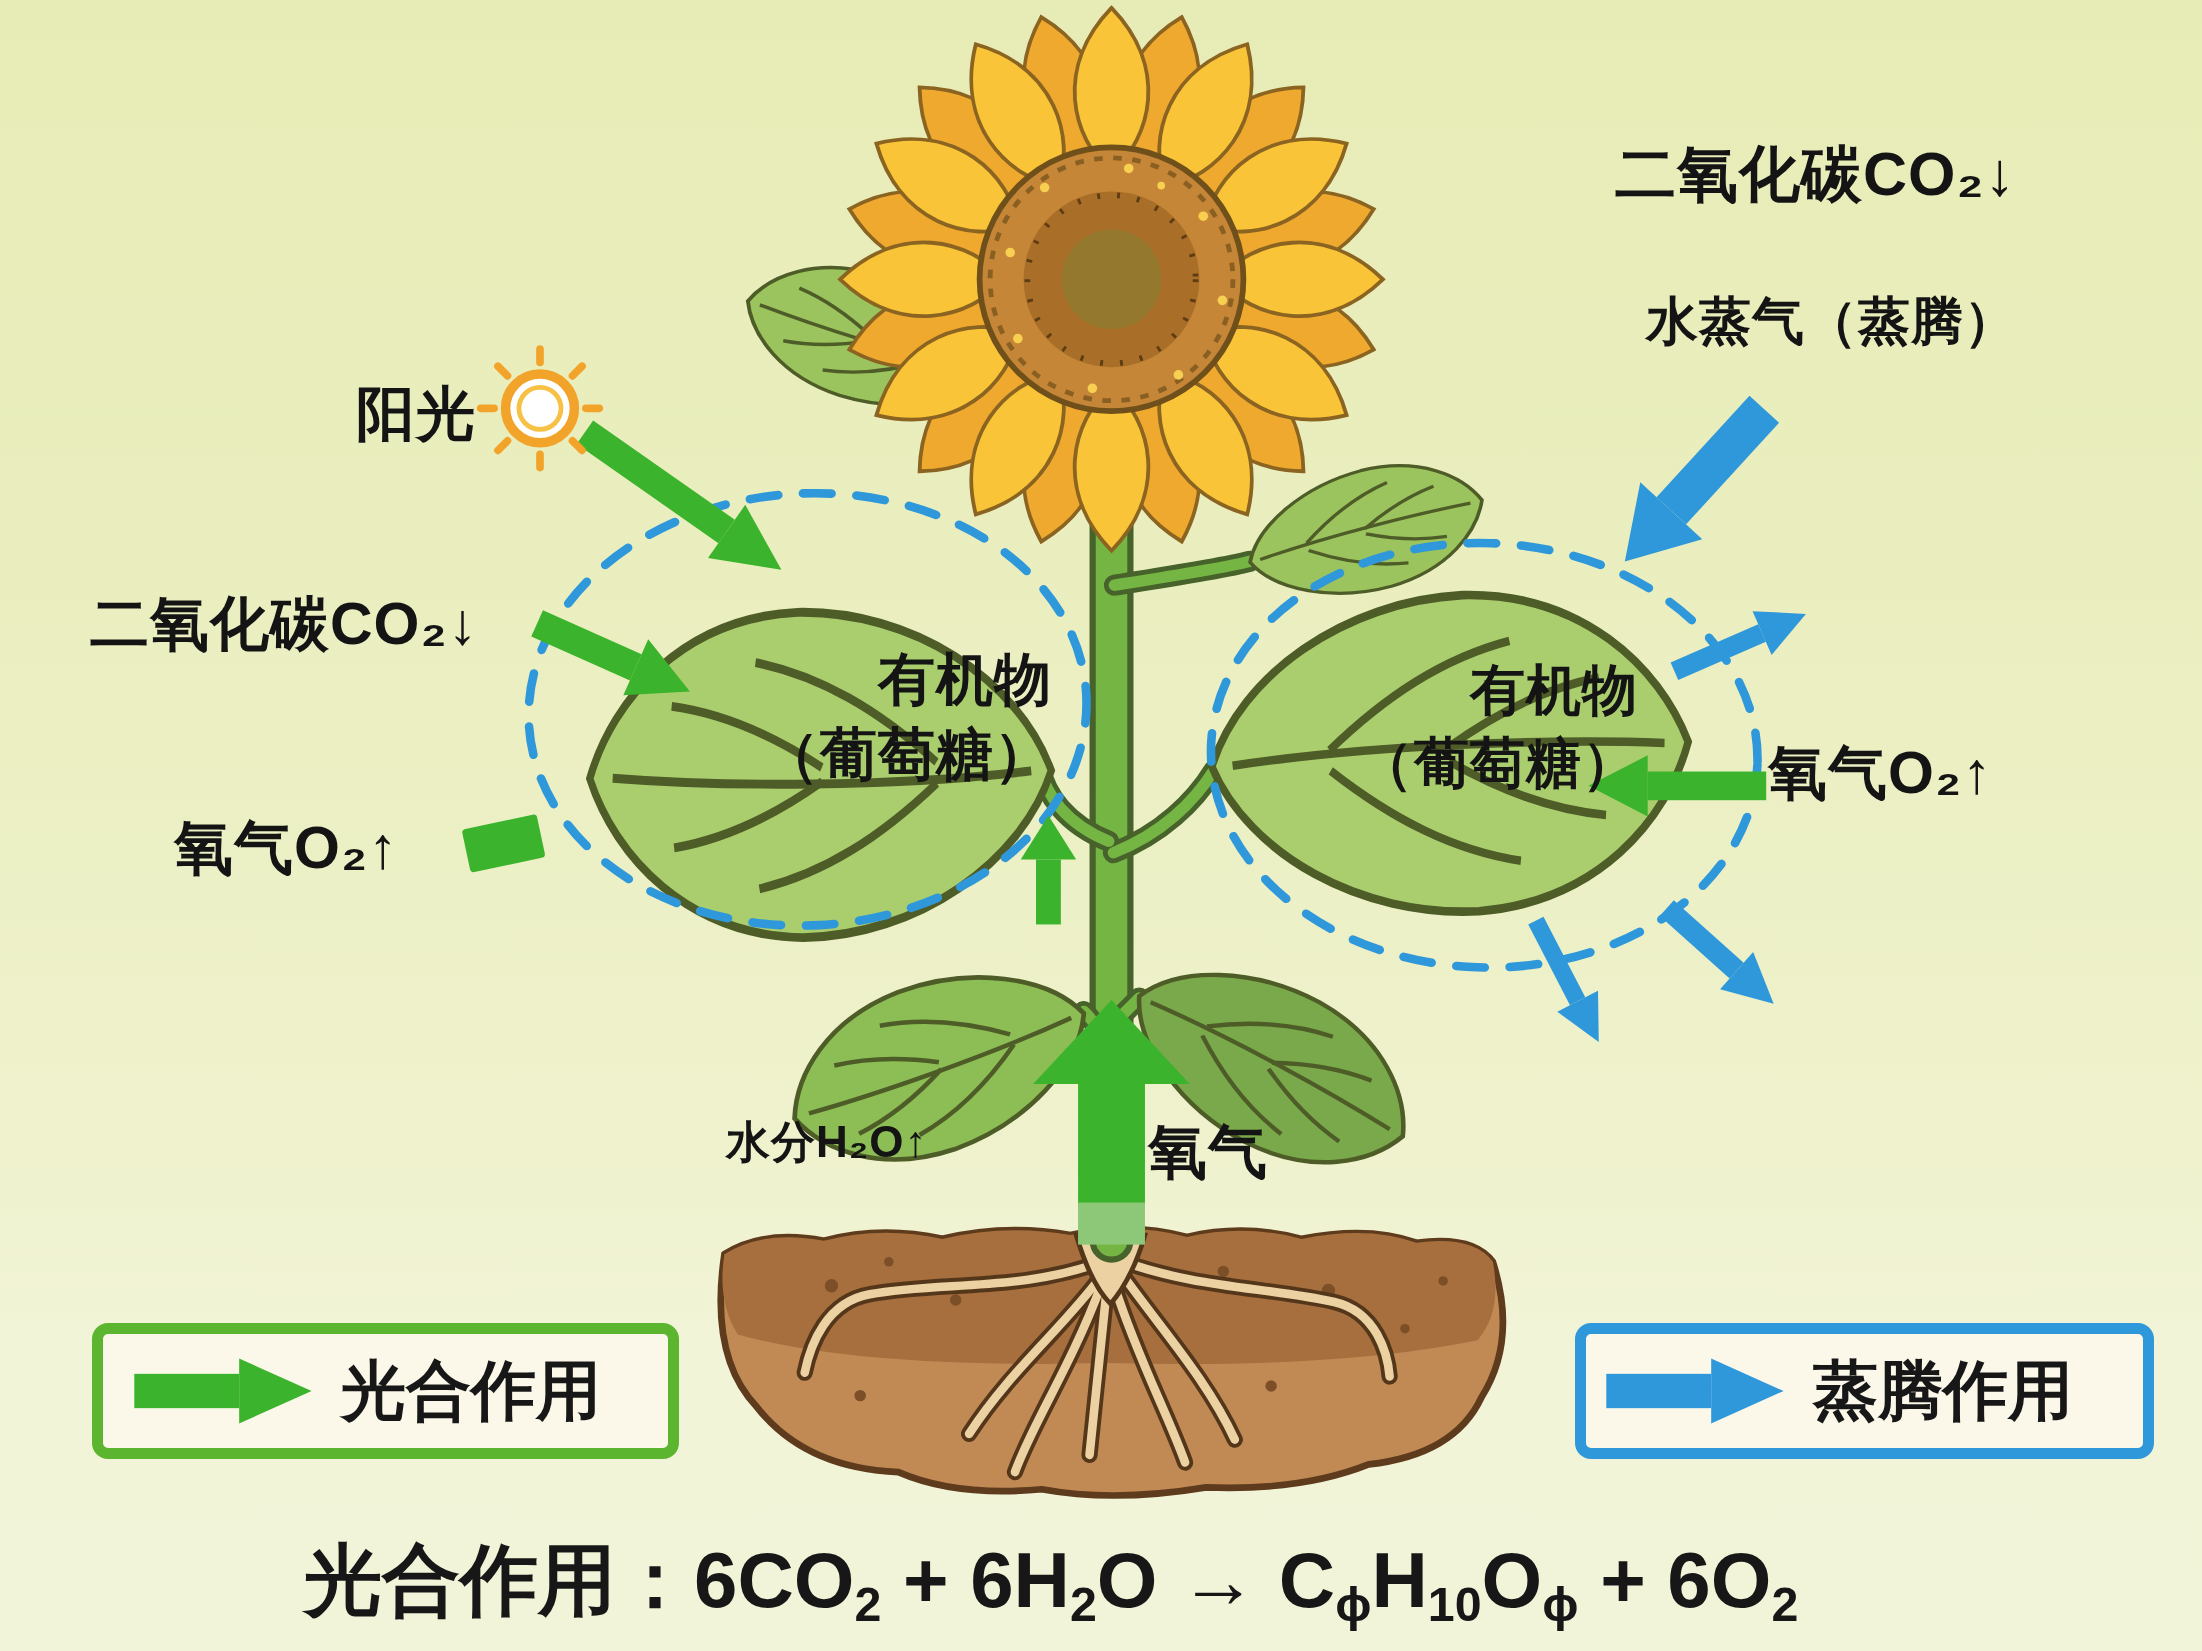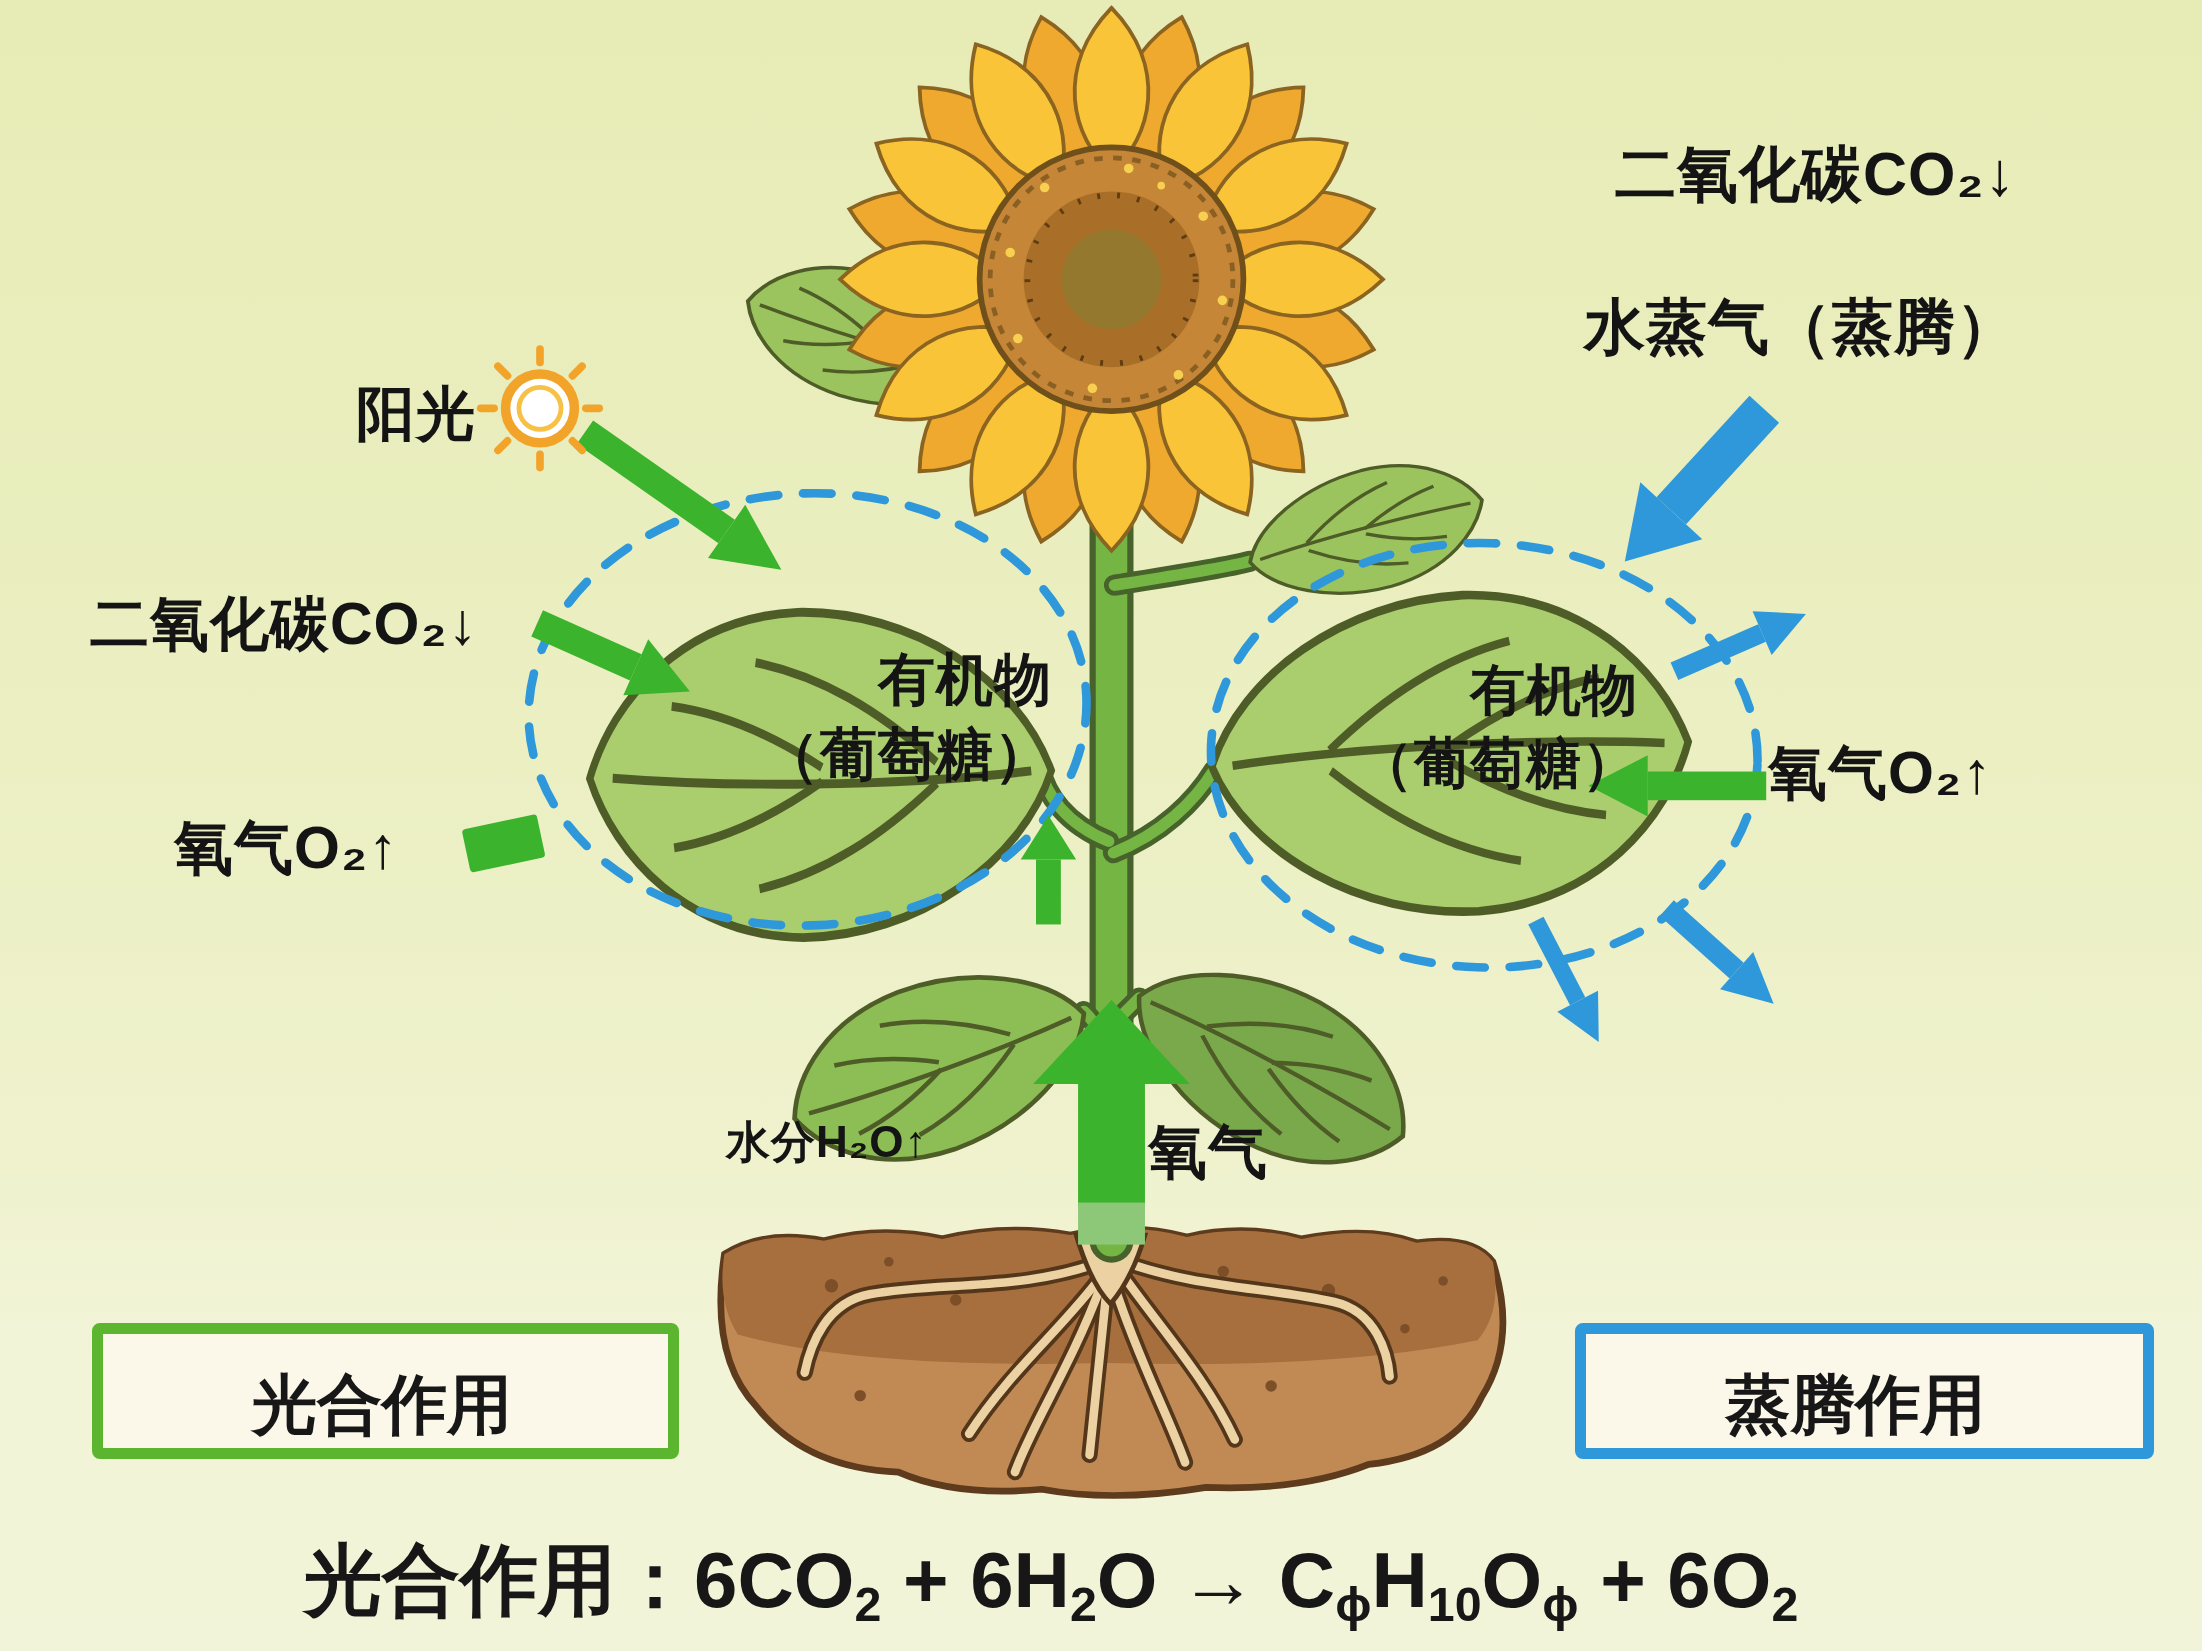--- a/index.html
+++ b/index.html
@@ -6,23 +6,22 @@
   .canvas{
     position:relative;width:2202px;height:1652px;overflow:hidden;
     background:linear-gradient(180deg,#e7ecb6 0%,#ebefc2 45%,#eff2cd 70%,#f2f4d8 82%,#f2f4d9 100%);
     font-family:"Liberation Sans","DejaVu Sans",sans-serif;color:#171717;
   }
   svg.art{position:absolute;left:0;top:0;}
   .lbl{position:absolute;font-weight:700;color:#141414;white-space:nowrap;letter-spacing:1px;}
   .lbl-center{text-align:right;white-space:normal;line-height:1.32;}
   .legend{
     position:absolute;display:flex;align-items:center;gap:27px;
-    background:#fbf8ea;border-radius:8px;height:136px;box-sizing:border-box;
+    background:#fbf8ea;border-radius:16px;height:136px;box-sizing:border-box;
     padding:0 34px 0 27px;
-    flex-direction:column;
   }
   .legend-green{border:11.5px solid #5cb52e;}
   .legend-blue{border:11.5px solid #2f98da;}
   .legend-text{font-size:65px;font-weight:700;white-space:nowrap;}
   .equation{position:absolute;left:304px;top:1529px;font-size:78px;font-weight:700;white-space:nowrap;}
   .equation .sub{font-size:0.62em;vertical-align:-0.28em;font-weight:700;}
 </style>
 </head>
 <body>
 
@@ -220,21 +219,21 @@
         <line x1="34" y1="-34" x2="44" y2="-44"></line>
           <line x1="34" y1="34" x2="44" y2="44"></line>
         <line x1="-34" y1="-34" x2="-44" y2="-44"></line>
           <line x1="-34" y1="34" x2="-44" y2="44"></line>
       </g>
     </g>
   </svg>
 
   <div class="lbl" style="left:356px;top:375px;font-size:59px;">阳光</div>
   <div class="lbl" style="left:1615px;top:134px;font-size:61px;">二氧化碳CO₂↓</div>
-  <div class="lbl" style="left:1584px;top:287px;font-size:61px;">水蒸气（蒸腾）</div>
+  <div class="lbl" style="left:1646px;top:287px;font-size:52px;">水蒸气（蒸腾）</div>
   <div class="lbl" style="left:90px;top:585px;font-size:59px;">二氧化碳CO₂↓</div>
   <div class="lbl" style="left:174px;top:809px;font-size:59px;">氧气O₂↑</div>
   <div class="lbl" style="left:1768px;top:734px;font-size:59px;">氧气O₂↑</div>
 
   <div class="lbl lbl-center" style="left:593px;top:642px;width:459px;font-size:57px;">
     <div>有机物</div>
     <div>（葡萄糖）</div>
   </div>
   <div class="lbl lbl-center" style="left:1179px;top:654px;width:459px;font-size:55px;">
     <div>有机物</div>

